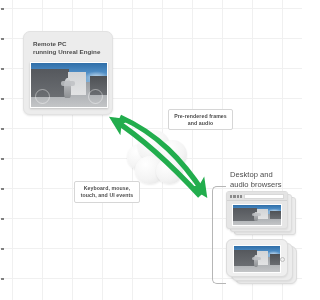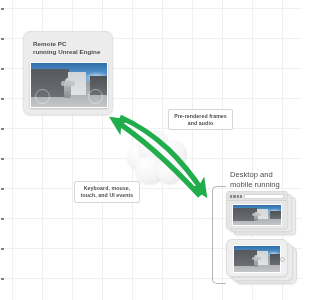--- a/index.html
+++ b/index.html
@@ -295,21 +295,21 @@
     <path d="M 200 196 C 176 170 148 142 114 120" fill="none" stroke="#22ad4d" stroke-width="5.2" stroke-linecap="butt" marker-end="url(#ah-green)"></path>
   </svg>
 
   <div class="callout" id="callout-frames">Pre-rendered frames
 and audio</div>
 
   <div class="callout" id="callout-input">Keyboard, mouse,
 touch, and UI events</div>
 
   <div class="browsers-title">Desktop and
-mobile running</div>
+audio browsers</div>
 
   <div class="brace"></div>
 
   <div class="stack" id="desktop-browser">
     <div class="layer l3"></div>
     <div class="layer l2"></div>
     <div class="layer l1">
       <div class="chrome-bar">
         <div class="chrome-dots">
           <i></i>

